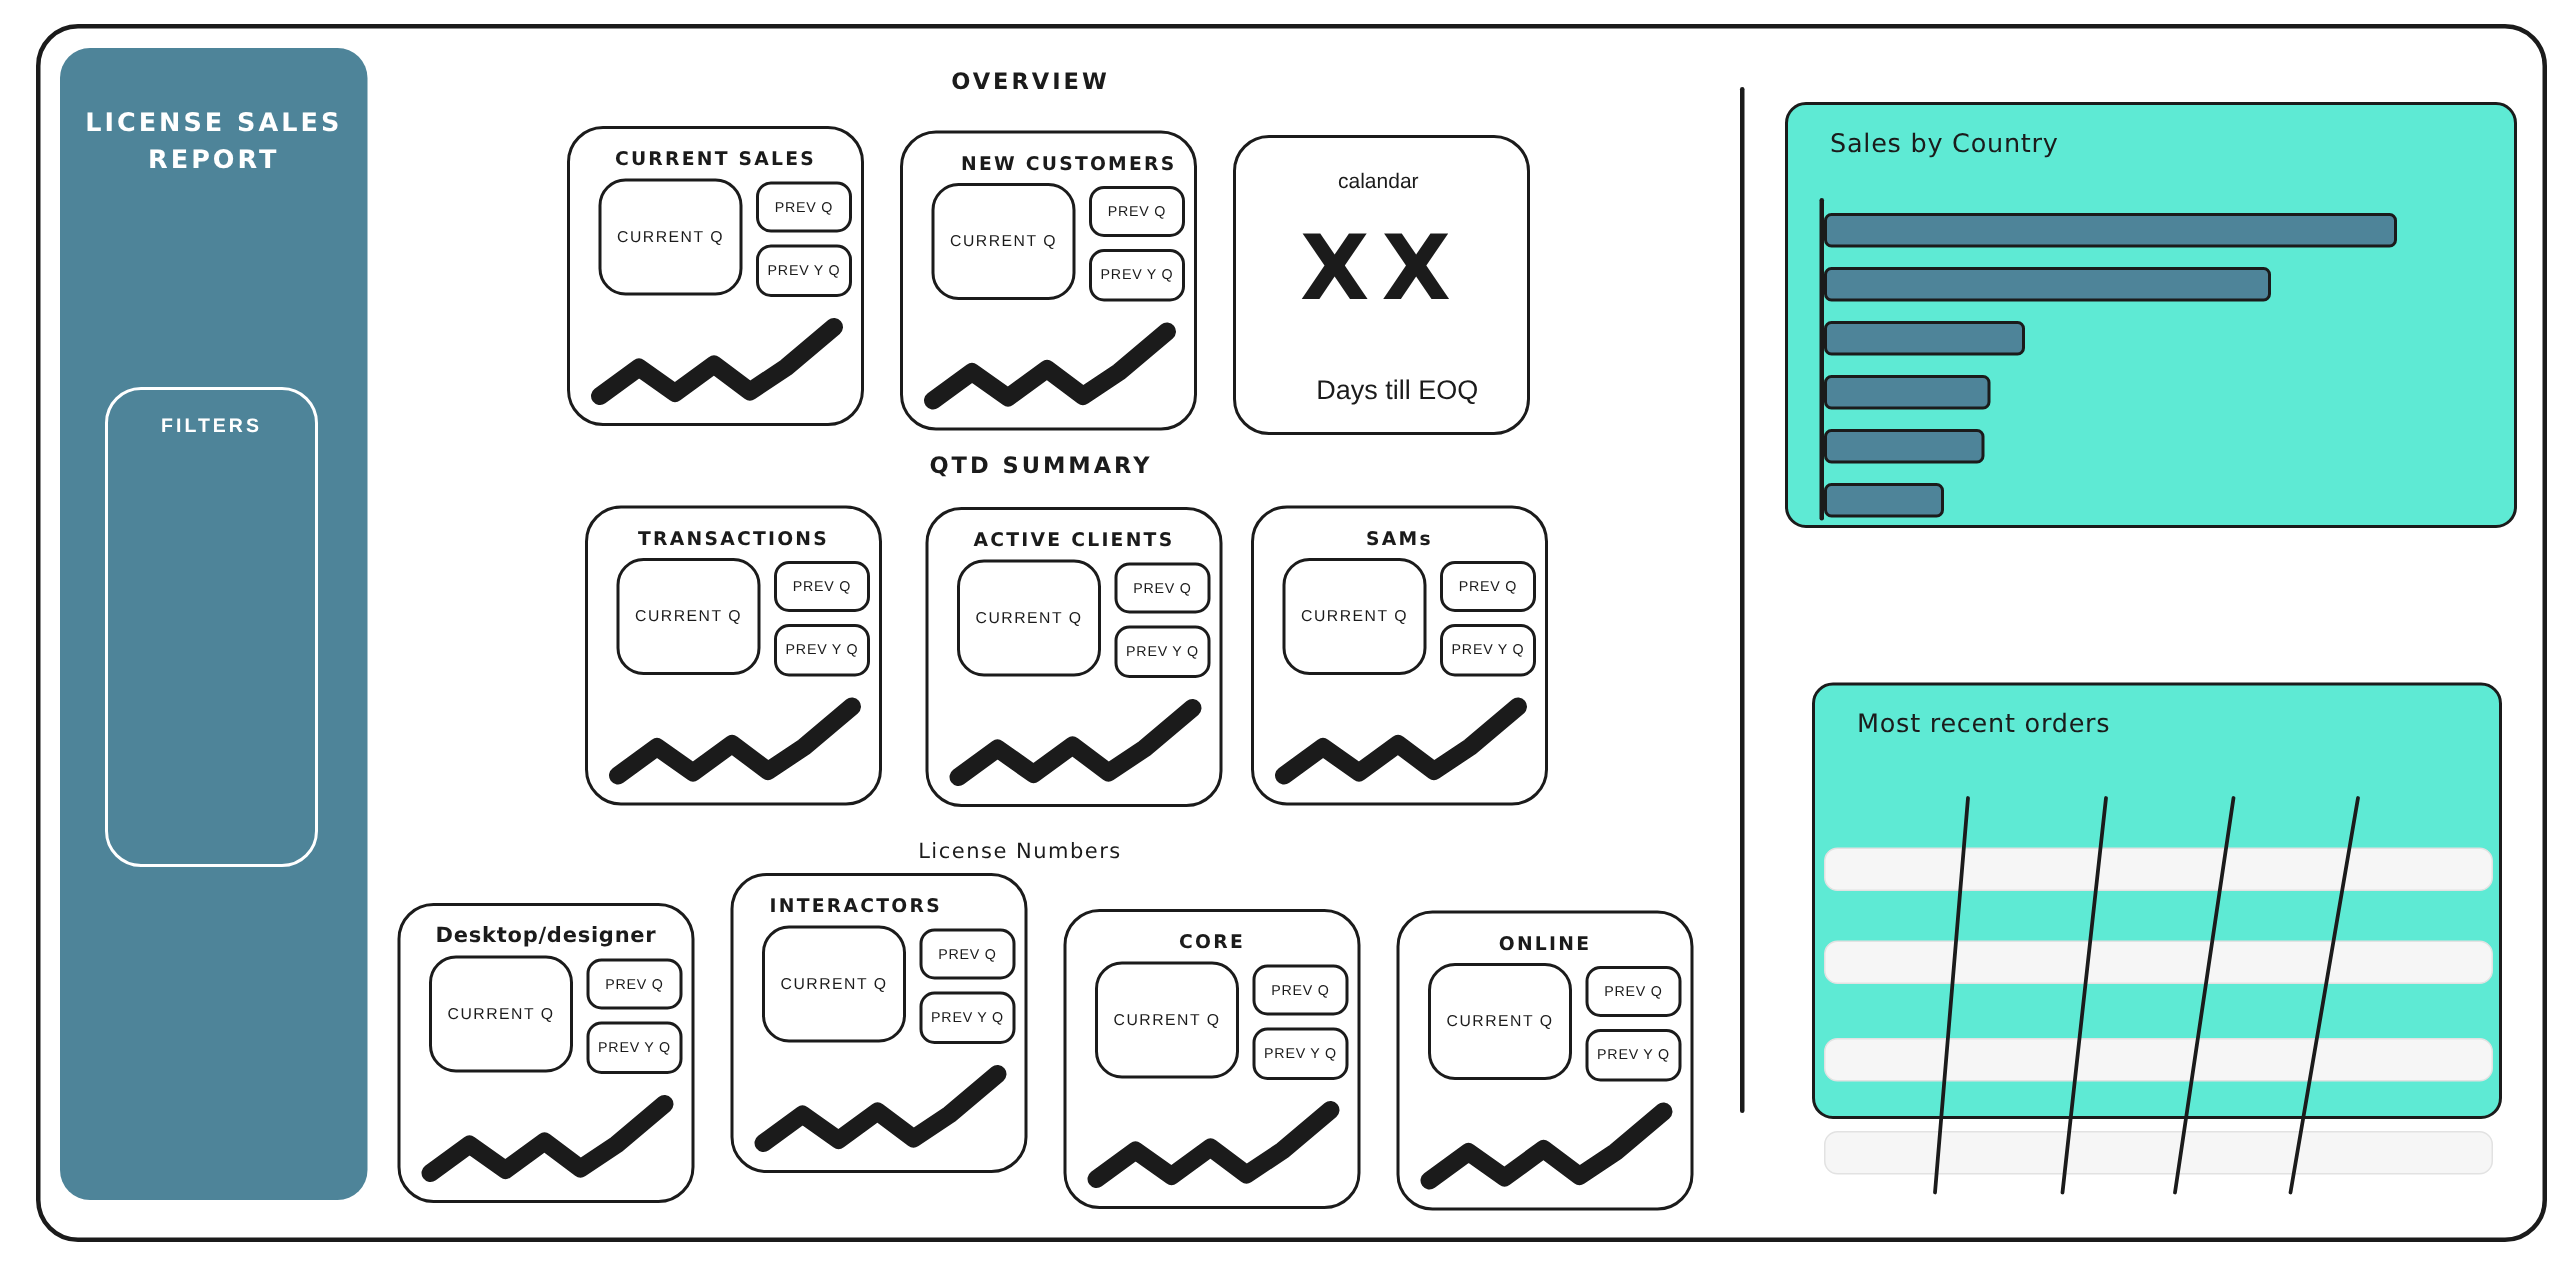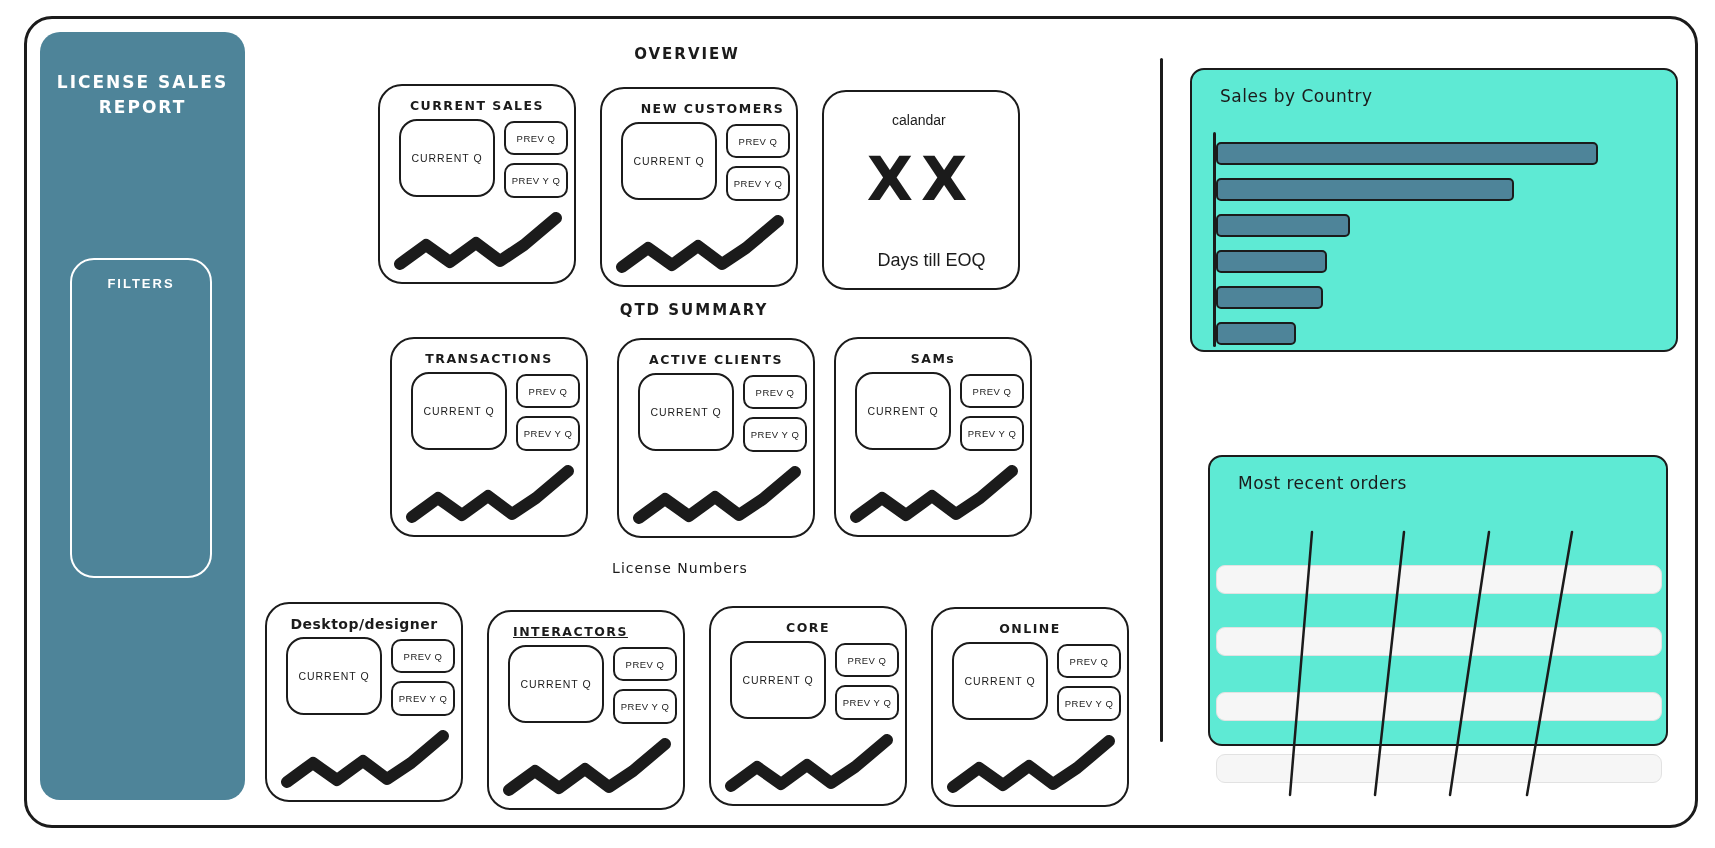--- a/index.html
+++ b/index.html
@@ -183,21 +183,21 @@
         <span>PREV Q</span>
       </div>
     <div class="kpi-prevyq">
         <span>PREV Y Q</span>
       </div>
     <svg class="sparkline" viewBox="0 0 175 66">
         <polyline points="8,56 34,37 58,54 84,35 108,53 132,37 164,10" fill="none" stroke="#1b1b1b" stroke-width="12" stroke-linecap="round" stroke-linejoin="round"></polyline>
       </svg>
   </div>
 
-  <div class="card" style="left:487px; top:610px;text-decoration:underline;">
+  <div class="card" style="left:487px; top:582px;">
     <div class="card-title left">INTERACTORS</div>
     <div class="kpi-current">
         <span>CURRENT Q</span>
       </div>
     <div class="kpi-prevq">
         <span>PREV Q</span>
       </div>
     <div class="kpi-prevyq">
         <span>PREV Y Q</span>
       </div>

